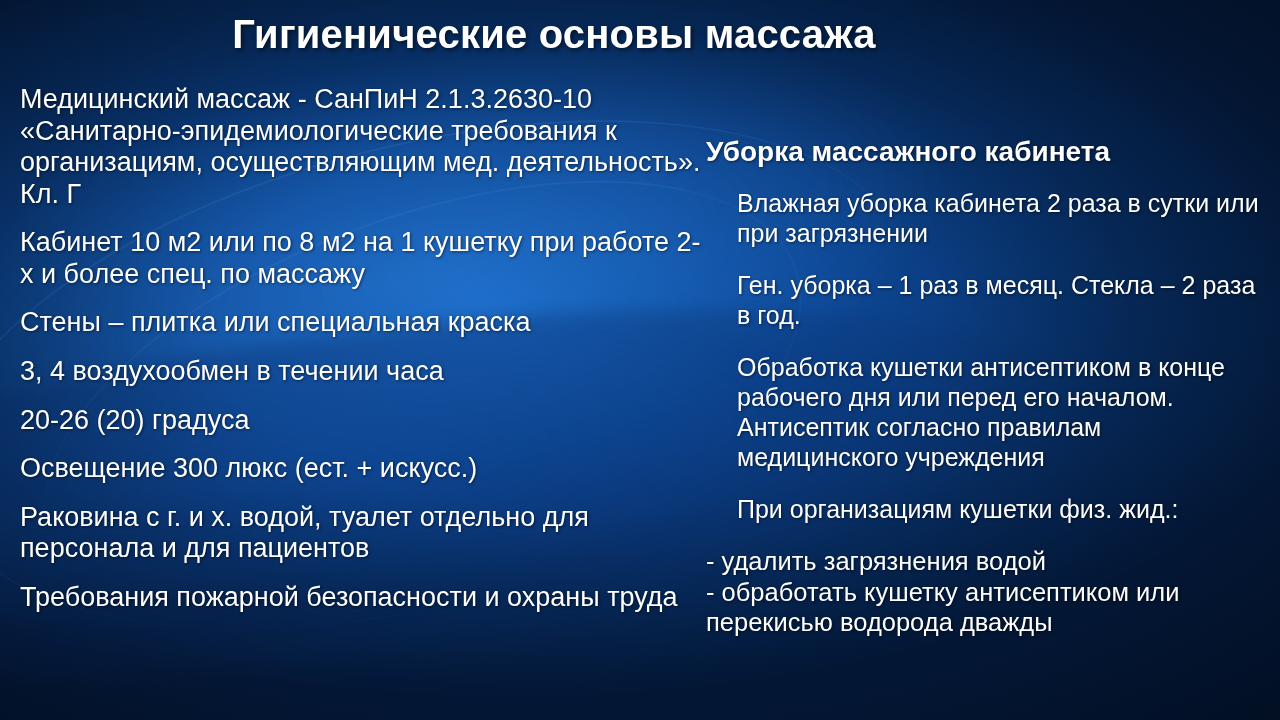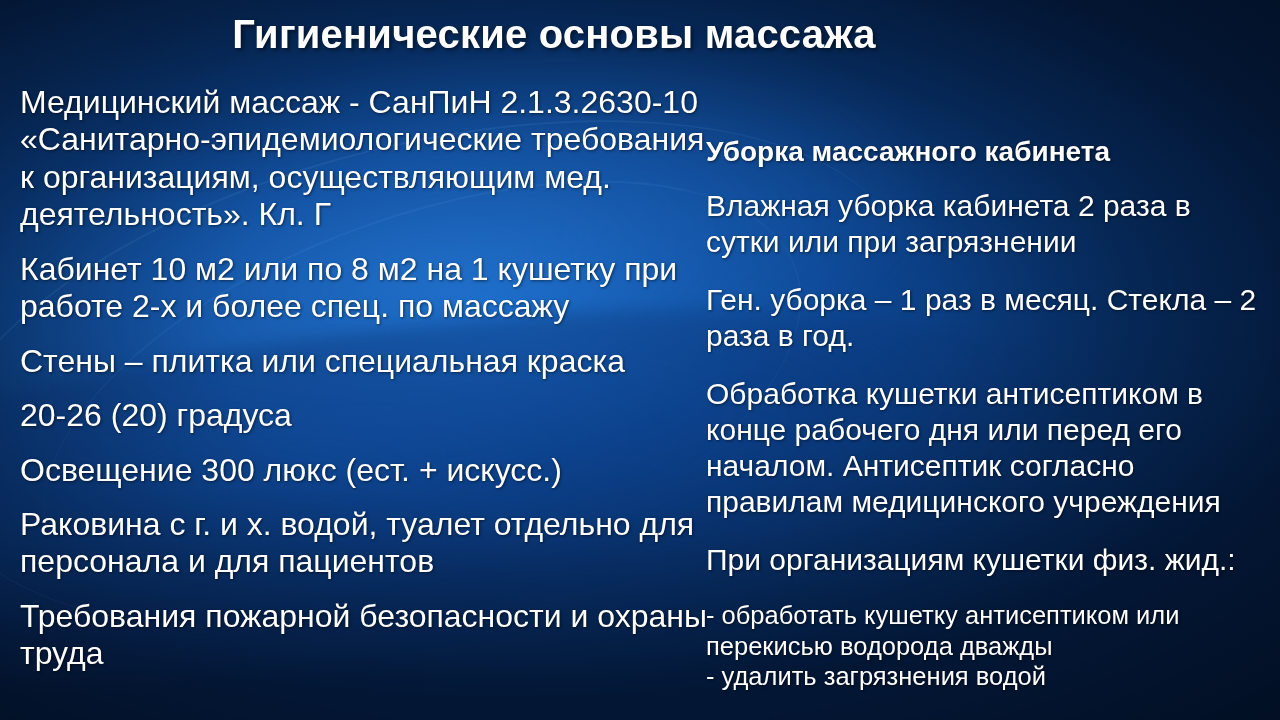--- a/index.html
+++ b/index.html
@@ -106,29 +106,30 @@
     width: 690px;
   }
 
   .col-right {
     left: 706px;
     top: 136px;
     width: 560px;
   }
 
   .para {
-    font-size: 32px;
+    font-size: 27px;
     line-height: 1.17;
     margin-bottom: 17px;
   }
 
   .col-right .para {
-    font-size: 30px;
+    font-size: 25px;
     line-height: 1.2;
     margin-bottom: 22px;
+    margin-left: 31px;
   }
 
   .subhead {
     font-size: 28px;
     font-weight: bold;
     margin-bottom: 20px;
     line-height: 1.15;
   }
 
   .tight { margin-bottom: 0; }
@@ -146,31 +147,32 @@
 </div>
 
 <div class="slide">
 
   <div class="title">Гигиенические основы массажа</div>
 
   <div class="col col-left">
     <p class="para">Медицинский массаж - СанПиН 2.1.3.2630-10 «Санитарно-эпидемиологические требования к организациям, осуществляющим мед. деятельность». Кл. Г</p>
     <p class="para">Кабинет 10 м2 или по 8 м2 на 1 кушетку при работе 2-х и более спец. по массажу</p>
     <p class="para">Стены – плитка или специальная краска</p>
+    <p class="para">3, 4 воздухообмен в течении часа</p>
     <p class="para">20-26 (20) градуса</p>
     <p class="para">Освещение 300 люкс (ест. + искусс.)</p>
     <p class="para">Раковина с г. и х. водой, туалет отдельно для персонала и для пациентов</p>
     <p class="para">Требования пожарной безопасности и охраны труда</p>
   </div>
 
   <div class="col col-right">
     <p class="subhead">Уборка массажного кабинета</p>
     <p class="para">Влажная уборка кабинета 2 раза в сутки или при загрязнении</p>
     <p class="para">Ген. уборка – 1 раз в месяц. Стекла – 2 раза в год.</p>
     <p class="para">Обработка кушетки антисептиком в конце рабочего дня или перед его началом. Антисептик согласно правилам медицинского учреждения</p>
     <div>
       <p class="para tight">При организациям кушетки физ. жид.:</p>
+      <p class="sub-line">- удалить загрязнения водой</p>
       <p class="sub-line">- обработать кушетку антисептиком или перекисью водорода дважды</p>
-      <p class="sub-line">- удалить загрязнения водой</p>
     </div>
   </div>
 
 </div>
 
 </body></html>

